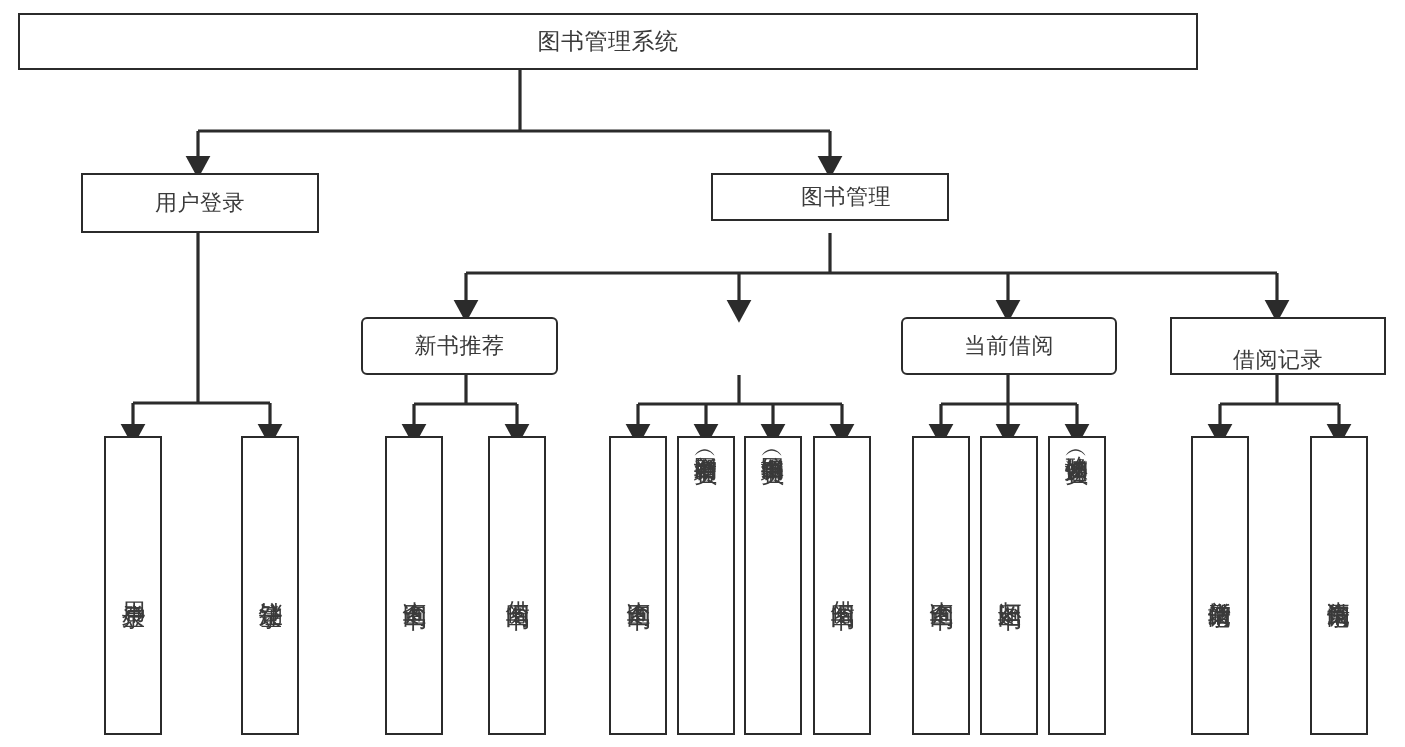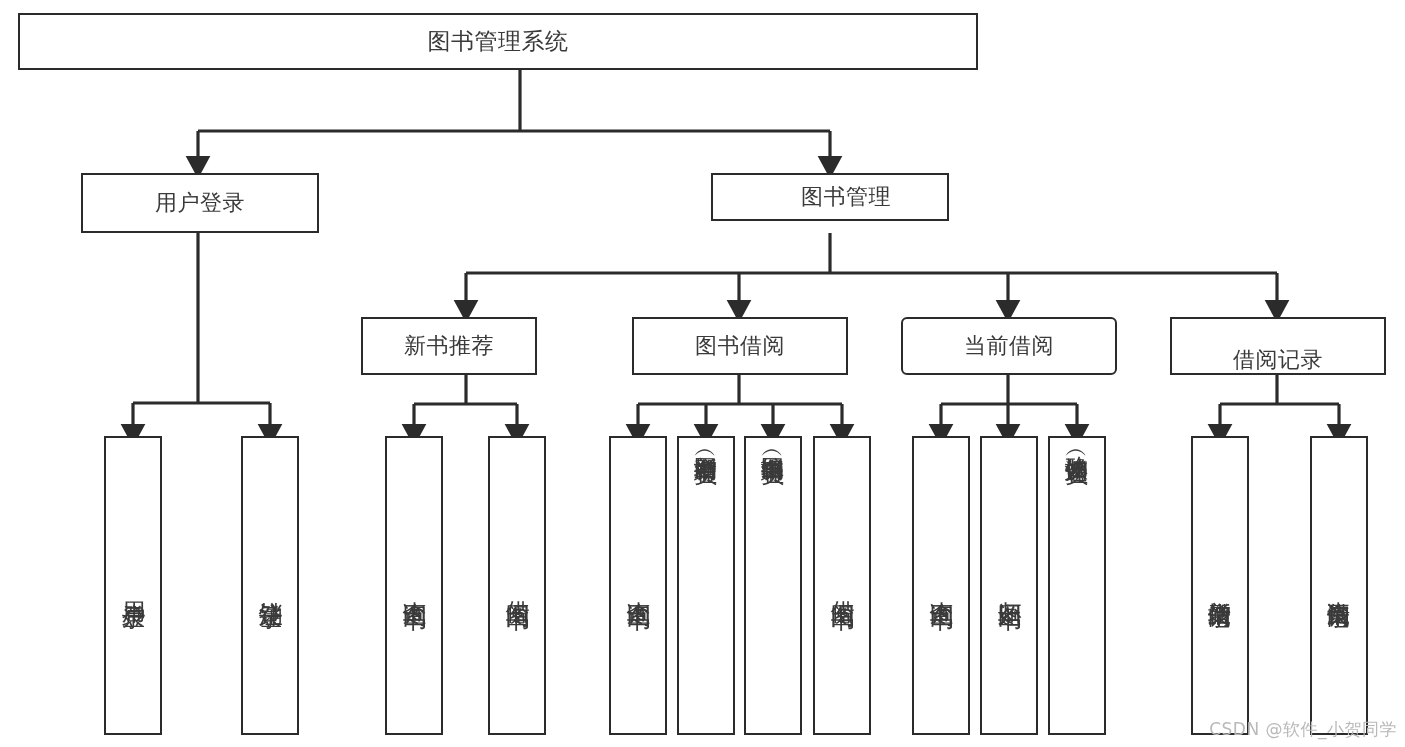--- a/index.html
+++ b/index.html
@@ -126,39 +126,36 @@
       <path d="M1008,404 L1008,434" marker-end="url(#arrowhead)"></path>
       <path d="M1077,404 L1077,434" marker-end="url(#arrowhead)"></path>
 
       <path d="M1277,375 L1277,404"></path>
       <path d="M1220,404 L1339,404"></path>
       <path d="M1220,404 L1220,434" marker-end="url(#arrowhead)"></path>
       <path d="M1339,404 L1339,434" marker-end="url(#arrowhead)"></path>
     </g>
   </svg>
 
-  <div class="node horiz root" style="left:18px; top:13px; width:960px; height:57px;">
+  <div class="node horiz root" style="left:18px; top:13px; width:1180px; height:57px;">
     <span class="lbl">图书管理系统</span>
   </div>
 
   <div class="node horiz" style="left:81px; top:173px; width:238px; height:60px;">
     <span class="lbl">用户登录</span>
   </div>
 
   <div class="node horiz" style="left:711px; top:173px; width:238px; height:48px;padding-left:32px;">
     <span class="lbl">图书管理</span>
   </div>
 
-  <div class="node horiz" style="left:361px; top:317px; width:176px; height:58px;">
+  <div class="node horiz" style="left:361px; top:317px; width:197px; height:58px;border-radius:6px;">
     <span class="lbl">新书推荐</span>
   </div>
 
-  <div class="node horiz" style="left:632px; top:317px; width:216px; height:58px;">
-    <span class="lbl">图书借阅</span>
-  </div>
 
   <div class="node horiz" style="left:901px; top:317px; width:216px; height:58px;border-radius:6px;">
     <span class="lbl">当前借阅</span>
   </div>
 
   <div class="node horiz" style="left:1170px; top:317px; width:216px; height:58px;align-items:flex-end;">
     <span class="lbl">借阅记录</span>
   </div>
 
   <div class="node vert" style="left:104px; top:436px; width:58px; height:299px;">
@@ -206,15 +203,14 @@
   </div>
 
   <div class="node vert tall" style="left:1191px; top:436px; width:58px; height:299px;">
     <span class="lbl">新增借阅记录</span>
   </div>
 
   <div class="node vert tall" style="left:1310px; top:436px; width:58px; height:299px;">
     <span class="lbl">查询借阅记录</span>
   </div>
 
-  <div class="watermark">CSDN @软件_小贺同学</div>
 
 </div>
 
 </body></html>

